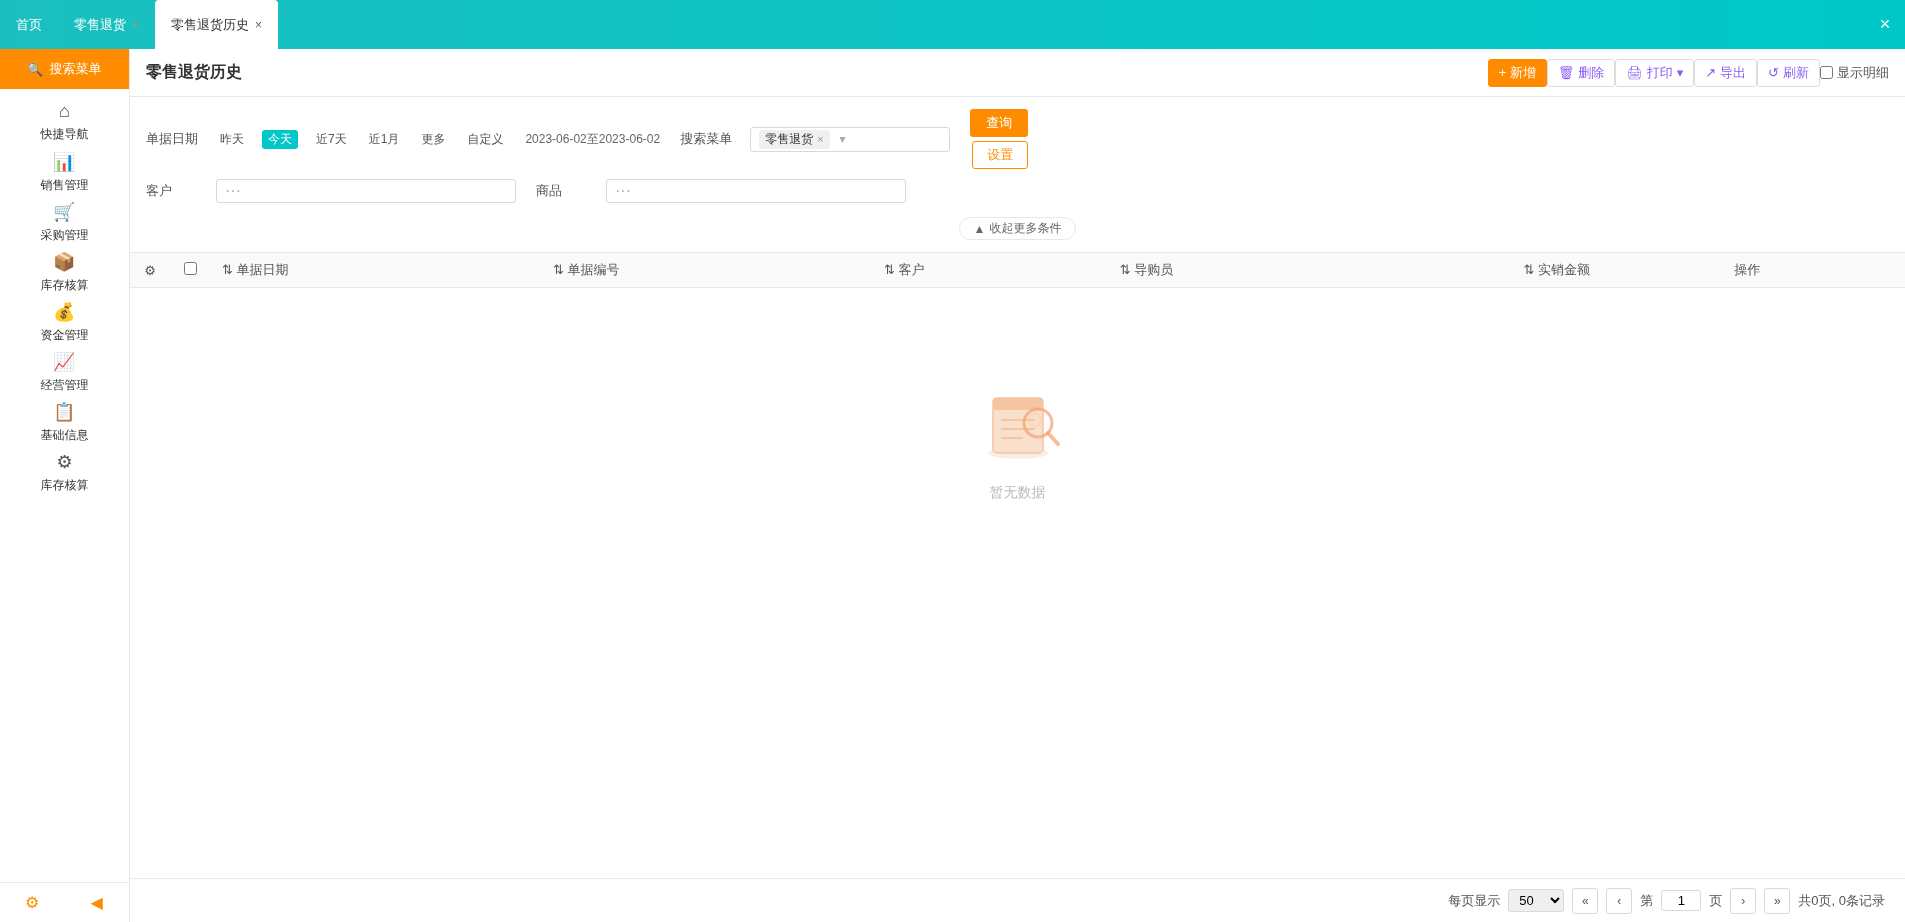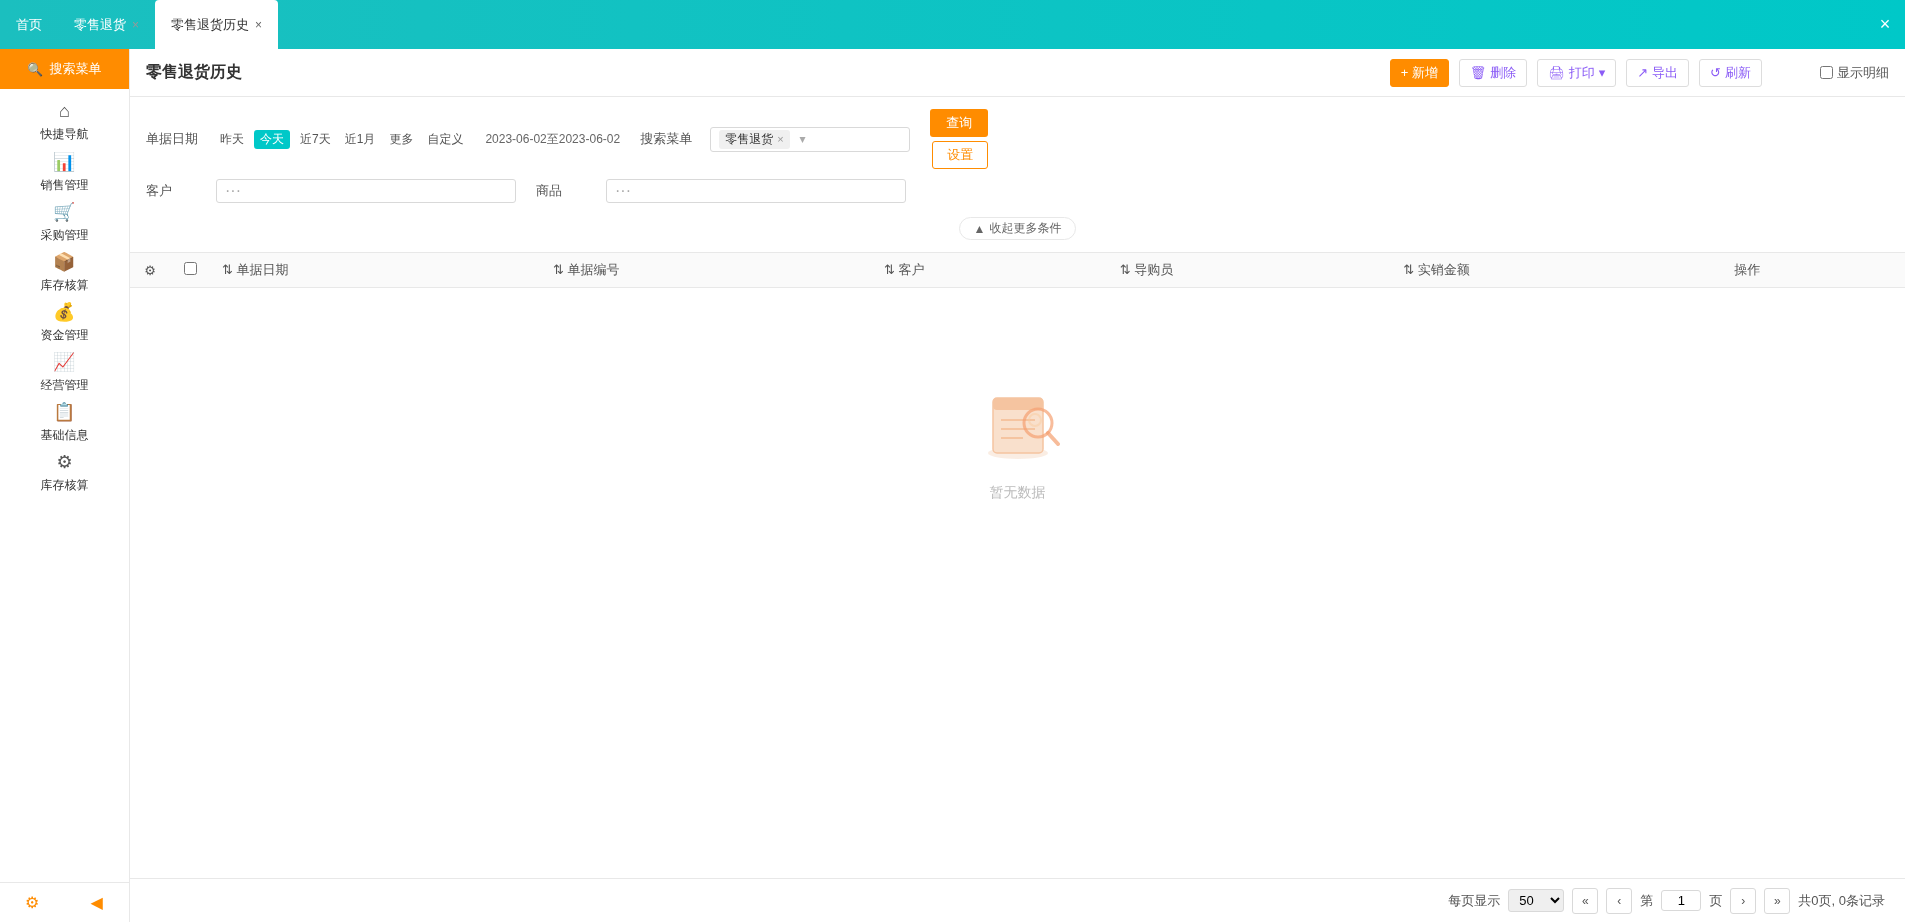--- a/index.html
+++ b/index.html
@@ -137,21 +137,20 @@
       flex-shrink: 0;
     }
     .page-title {
       font-size: 16px;
       font-weight: bold;
       color: #333;
     }
     .header-actions {
       display: flex;
       align-items: center;
-      gap: 10px;
     }
     .action-btn {
       display: flex;
       align-items: center;
       gap: 4px;
       padding: 4px 10px;
       border: 1px solid #ddd;
       border-radius: 3px;
       background: #fff;
       color: #8b5cf6;
@@ -161,21 +160,20 @@
     }
     .btn-add { background: #ff8c00; color: #fff; border-color: #ff8c00; }
     .btn-query { background: #ff8c00; color: #fff; border: none; padding: 5px 16px; border-radius: 3px; cursor: pointer; font-size: 13px; }
     .btn-setting { background: #fff; color: #ff8c00; border: 1px solid #ff8c00; padding: 4px 14px; border-radius: 3px; cursor: pointer; font-size: 13px; }
     .show-detail {
       display: flex;
       align-items: center;
       gap: 4px;
       font-size: 13px;
       color: #555;
-      margin-left: 48px;
     }
 
     
     .filter-area {
       background: #fff;
       padding: 12px 16px 4px 16px;
       border-bottom: 1px solid #e8e8e8;
       flex-shrink: 0;
     }
     .filter-row {
@@ -186,21 +184,21 @@
     }
     .filter-label {
       font-size: 13px;
       color: #555;
       white-space: nowrap;
       min-width: 60px;
     }
     .filter-date-options {
       display: flex;
       align-items: flex-start;
-      gap: 6px;
+      gap: 14px;
       font-size: 12px;
       color: #555;
     }
     .date-opt { cursor: pointer; padding: 1px 4px; }
     .date-opt.active { background: #00c8c8; color: #fff; border-radius: 3px; padding: 1px 6px; }
     .date-range {
       display: flex;
       align-items: center;
       margin-left: 8px;
       font-size: 12px;
@@ -523,21 +521,21 @@
               </th>
               <th>
                 <span>⇅ 单据编号</span>
               </th>
               <th>
                 <span>⇅ 客户</span>
               </th>
               <th>
                 <span>⇅ 导购员</span>
               </th>
-              <th style="text-align:left;">
+              <th style="text-align:center;">
                 <span>⇅ 实销金额</span>
               </th>
               <th>
                 <span>操作</span>
               </th>
             </tr>
           </thead>
           <tbody>
           </tbody>
         </table>

